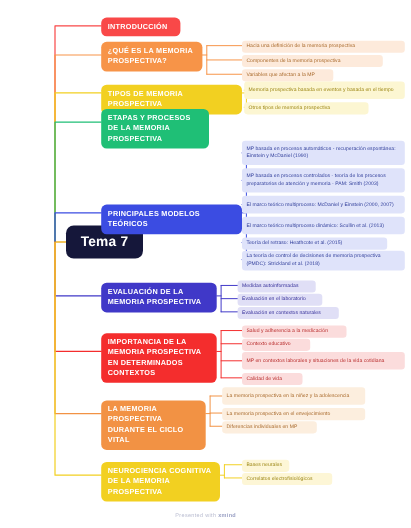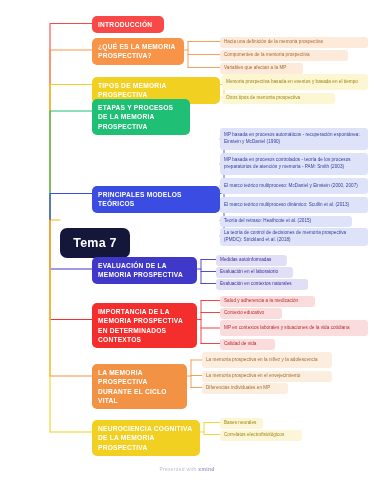--- a/index.html
+++ b/index.html
@@ -97,21 +97,21 @@
       <path d="M 187 376 H 191 M 191 360 V 387.5" stroke="#f29244" stroke-width="0.9" fill="none" stroke-linecap="round"></path>
       <path d="M 191 360 H 202" stroke="#f29244" stroke-width="0.9" fill="none" stroke-linecap="round"></path>
       <path d="M 191 375.5 H 202" stroke="#f29244" stroke-width="0.9" fill="none" stroke-linecap="round"></path>
       <path d="M 191 387.5 H 202" stroke="#f29244" stroke-width="0.9" fill="none" stroke-linecap="round"></path>
       <path d="M 50 220 V 432 M 50 432 H 92" stroke="#f2d021" stroke-width="1.1" fill="none" stroke-linecap="round"></path>
       <path d="M 200 432 H 204 M 204 422.5 V 434.5" stroke="#f2d021" stroke-width="0.9" fill="none" stroke-linecap="round"></path>
       <path d="M 204 422.5 H 220" stroke="#f2d021" stroke-width="0.9" fill="none" stroke-linecap="round"></path>
       <path d="M 204 434.5 H 220" stroke="#f2d021" stroke-width="0.9" fill="none" stroke-linecap="round"></path>
     </svg>
   <div id="nodes">
-      <div class="node central" style="left: 60px; top: 205px; width: 70px; height: 30px; background: rgb(21, 23, 58); margin-top: 23px;">
+      <div class="node central" style="left: 60px; top: 205px; width: 70px; height: 30px; background: rgb(21, 23, 58);">
         <span>Tema 7</span>
       </div>
       <div class="node main" style="left: 92px; top: 16px; width: 72px; min-height: 15px; background: rgb(249, 72, 72);">
         <span>INTRODUCCIÓN</span>
       </div>
       <div class="node main" style="left: 92px; top: 38px; width: 92px; min-height: 24px; background: rgb(247, 148, 72);">
         <span>¿QUÉ ES LA MEMORIA PROSPECTIVA?</span>
       </div>
       <div class="node leaf" style="left: 220px; top: 37px; width: 148px; min-height: 9px; background: rgb(253, 234, 219); color: rgb(169, 106, 44);">
         <span>Hacia una definición de la memoria prospectiva</span>

